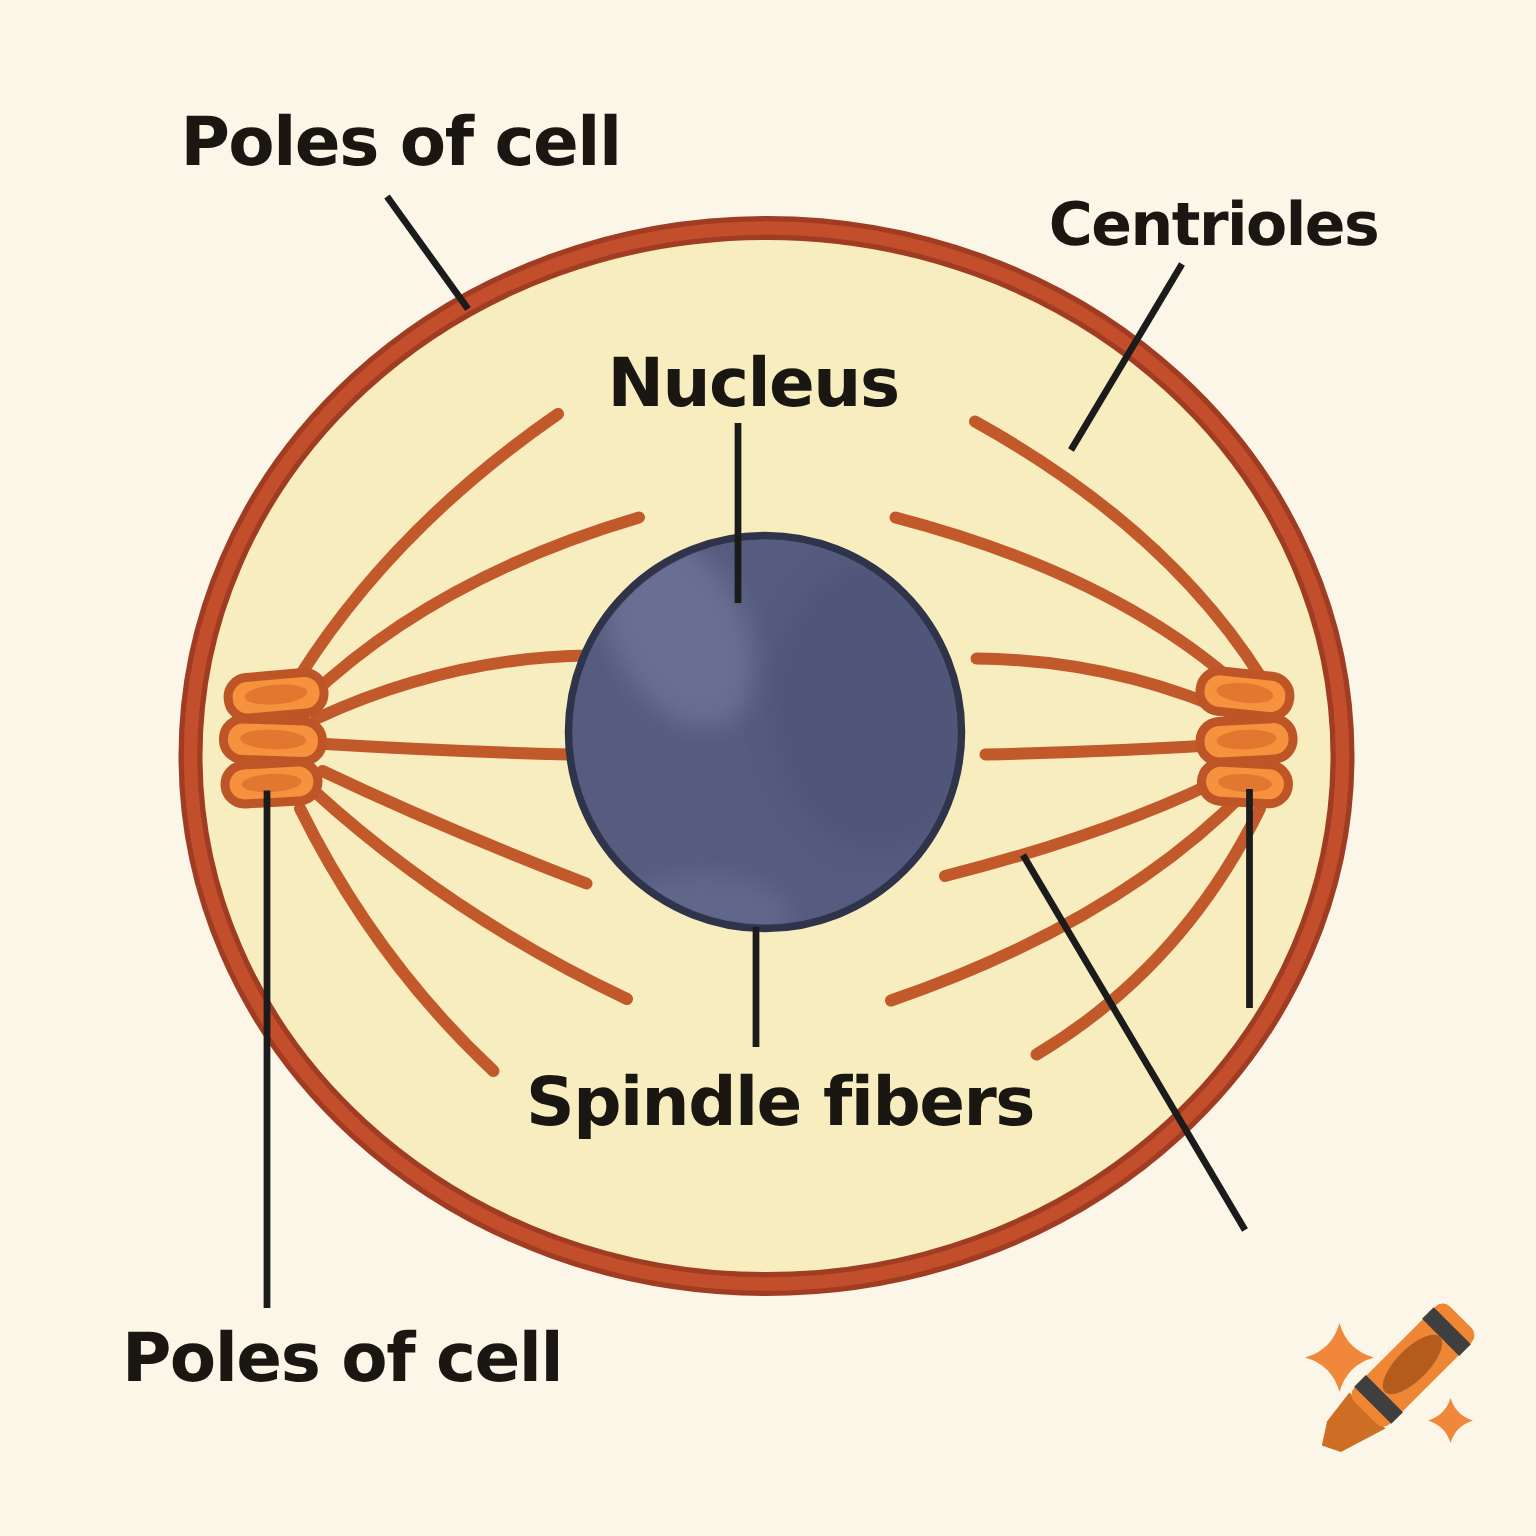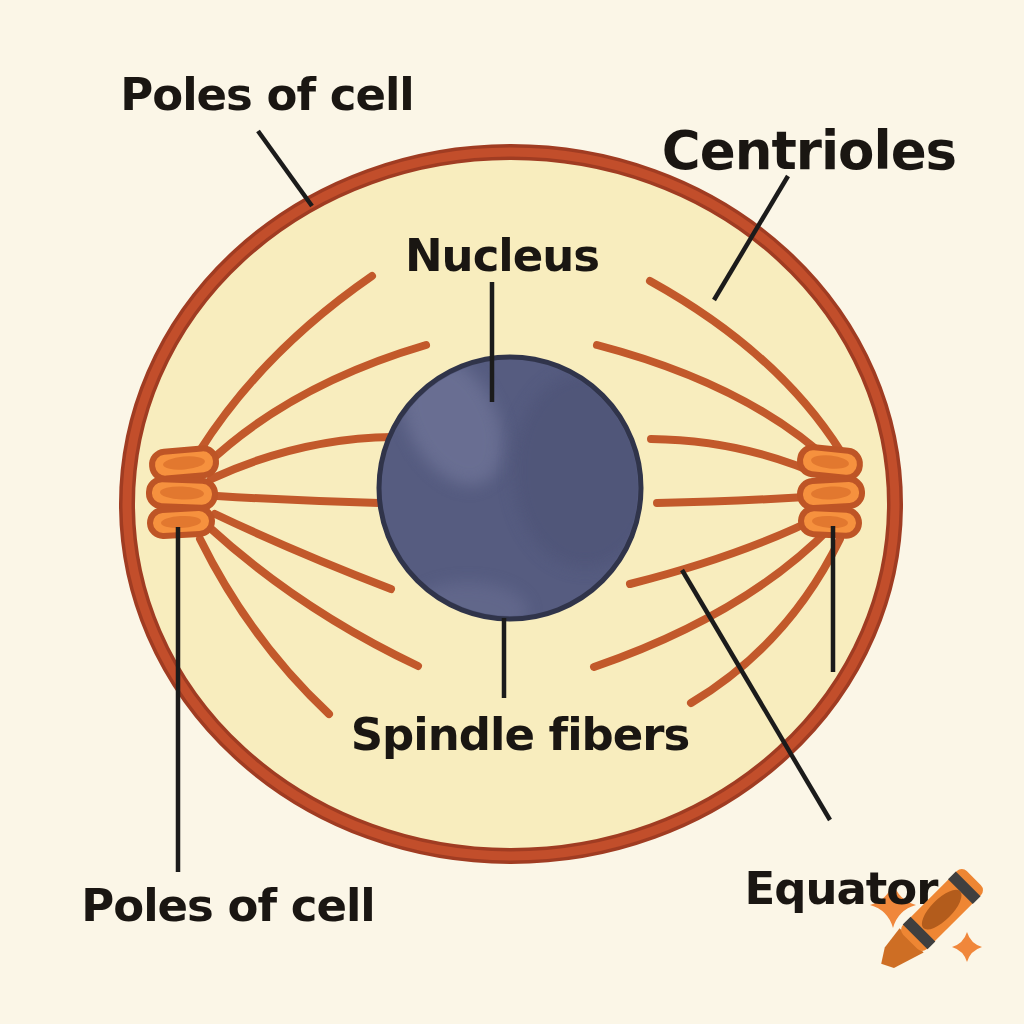--- a/index.html
+++ b/index.html
@@ -29,21 +29,21 @@
     color: #1A1612;
     font-weight: 700;
     font-size: 45px;
     letter-spacing: -1px;
     white-space: nowrap;
     text-align: center;
     line-height: 1.12;
   }
   .diagram-label.two-line { white-space: normal; line-height: 1.38; }
   .lbl-poles-top      { left: 267px; top:  95px; }
-  .lbl-centrioles     { left: 809px; top: 151px; font-size: 53px; }
+  .lbl-centrioles     { left: 809px; top: 151px; font-size: 40px; }
   .lbl-nucleus        { left: 502px; top: 256px; }
   .lbl-spindle-fibers { left: 520px; top: 735px; }
   .lbl-equator        { left: 841px; top: 889px; }
   .lbl-poles-bottom   { left: 228px; top: 906px; }
 </style>
 </head>
 <body>
 
 <div class="stage">
 
@@ -123,21 +123,21 @@
     </g>
 
     <path d="M 893 882 Q 898 900 916 905 Q 898 910 893 928 Q 888 910 870 905 Q 888 900 893 882 Z" fill="#F0873B"></path>
   </svg>
 
   <div class="diagram-label lbl-poles-top">Poles of cell</div>
   <div class="diagram-label lbl-centrioles">Centrioles</div>
   <div class="diagram-label lbl-spindle-fibers">Spindle fibers</div>
   <div class="diagram-label lbl-nucleus">Nucleus</div>
   <div class="diagram-label lbl-equator two-line">
-    <span>Equator</span><br>
+    <br>
   </div>
   <div class="diagram-label lbl-poles-bottom">Poles of cell</div>
 
   <svg class="layer-top" width="1024" height="1024" viewBox="0 0 1024 1024">
     <g transform="translate(930,922) rotate(45)">
       <path d="M -17 26 L 17 26 L 7 58 L -5 64 L -14 50 Z" fill="#CE6E24"></path>
       <rect x="-17" y="-62" width="34" height="90" rx="7" fill="#EE8633"></rect>
       <g fill="#3F3F3F">
         <rect x="-17.5" y="-54" width="35" height="11"></rect>
         <rect x="-17.5" y="10" width="35" height="11"></rect>

